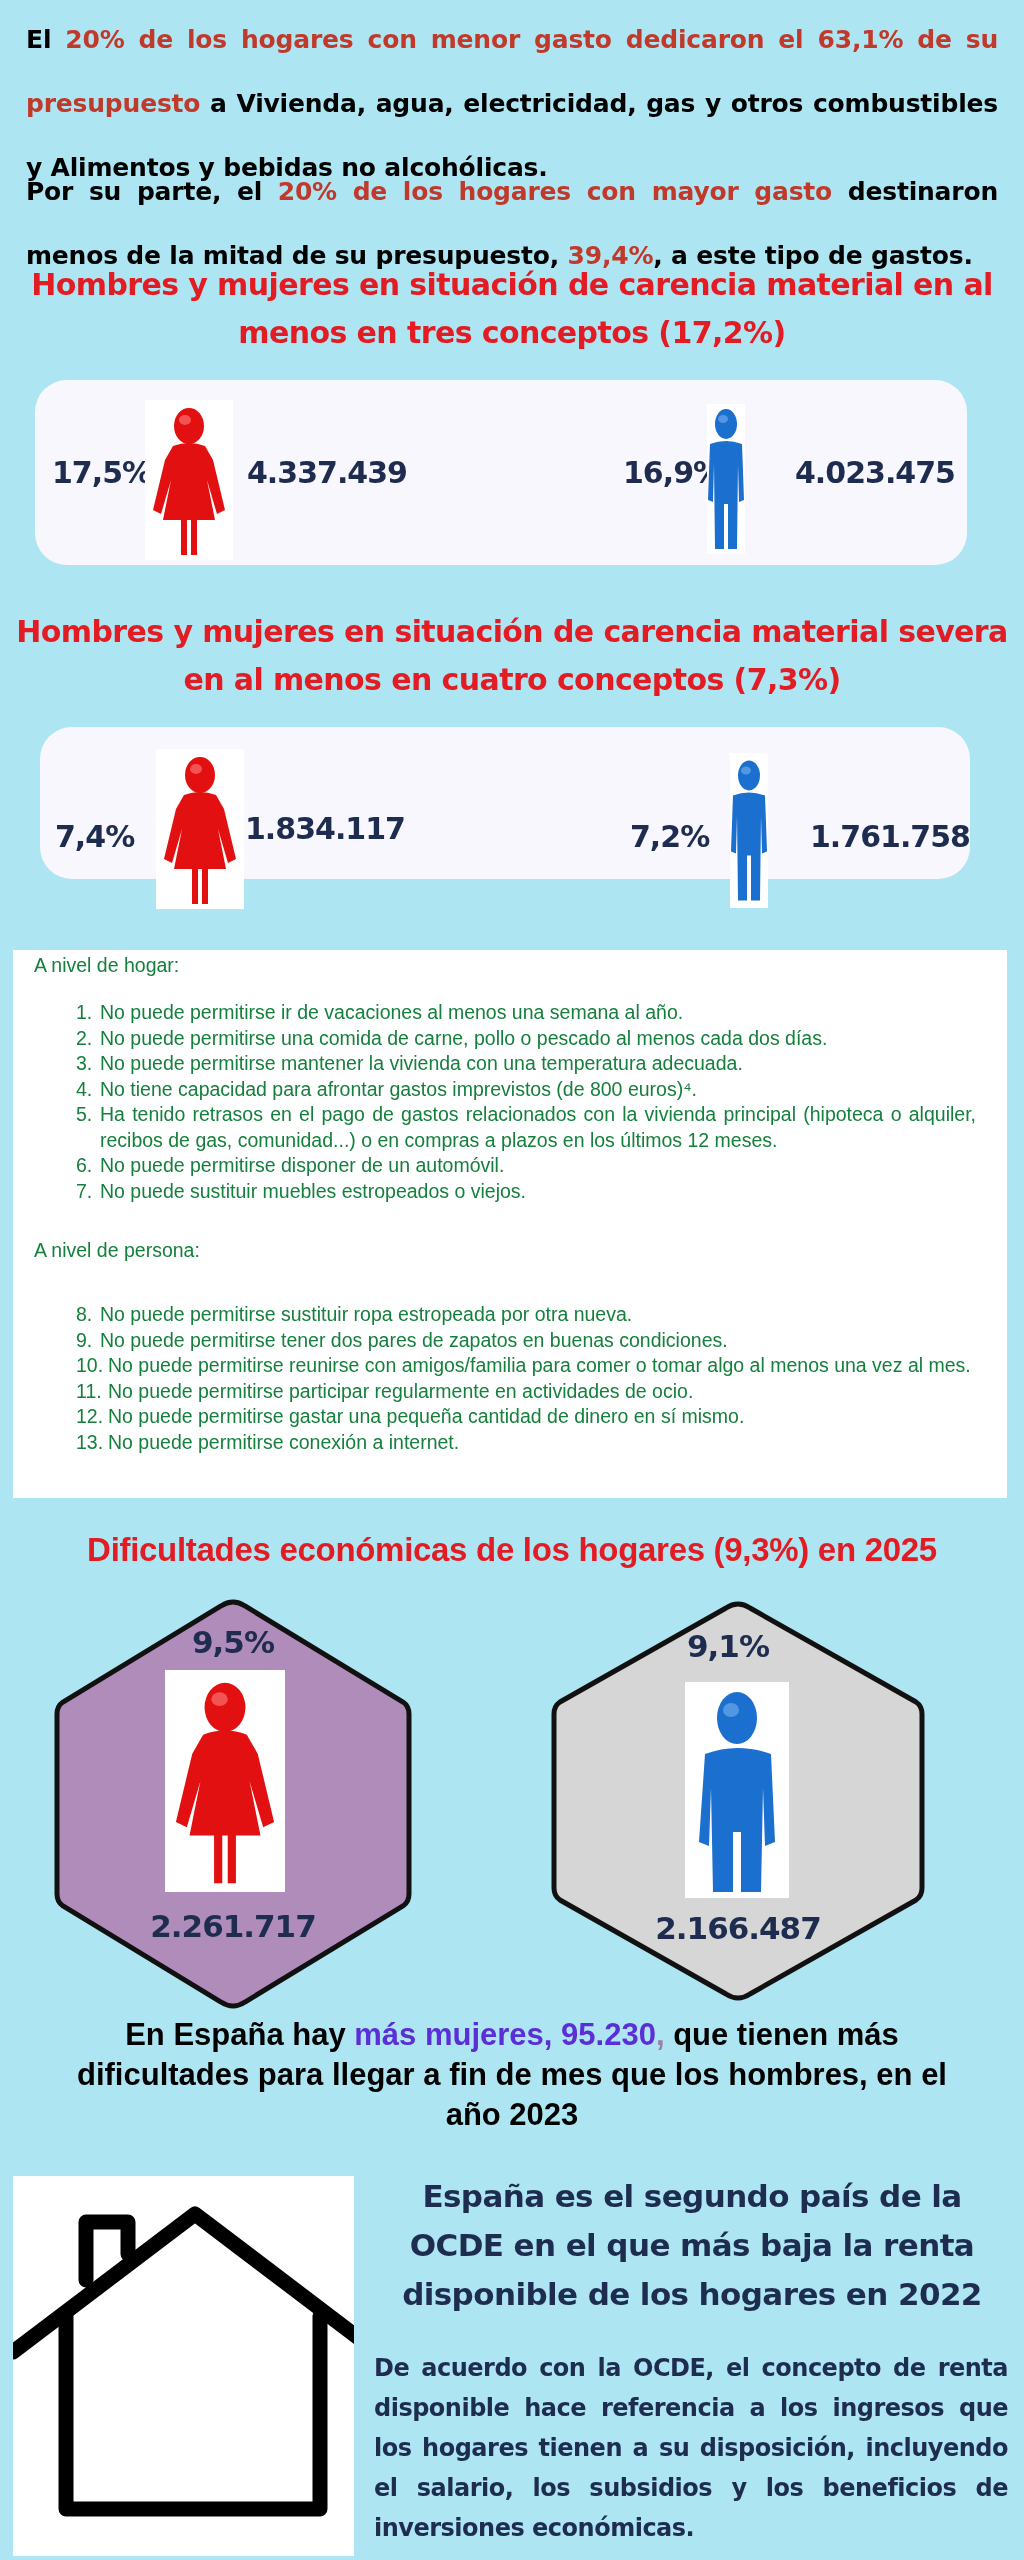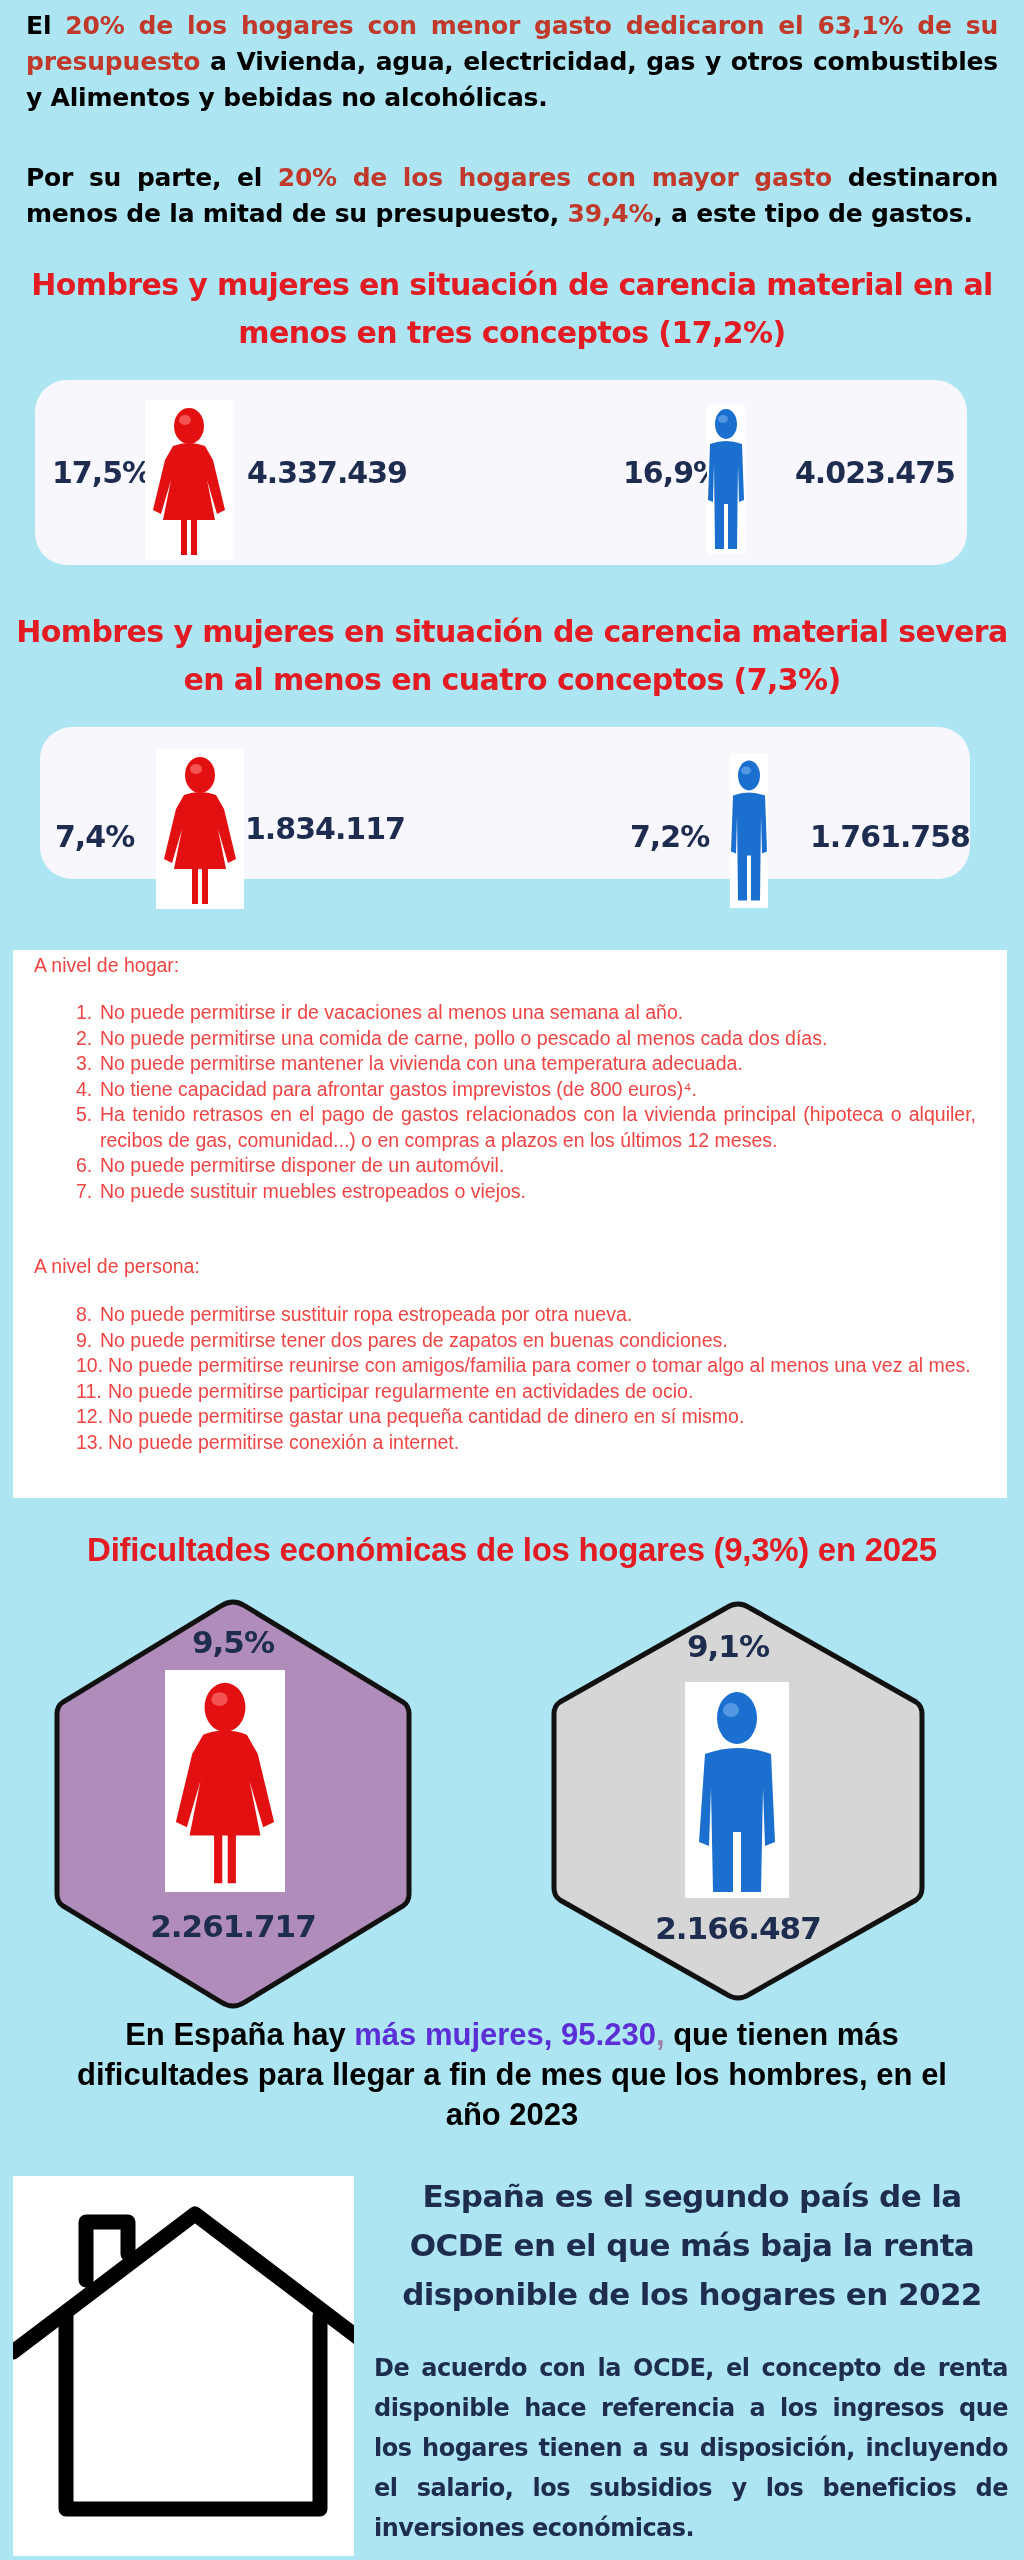--- a/index.html
+++ b/index.html
@@ -12,21 +12,21 @@
       color: #000;
     }
     .abs { position: absolute; }
 
     
     .intro {
       left: 26px; width: 972px;
       font-family: "DejaVu Sans", sans-serif;
       font-weight: bold;
       font-size: 25px;
-      line-height: 36px;
+      line-height: 64px;
       text-align: justify;
       color: #000;
       letter-spacing: -0.2px;
     }
     .intro .hl { color: #c0392b; }
     #intro-1 { top: 8px; }
     #intro-2 { top: 160px; }
 
     
     .heading {
@@ -55,21 +55,21 @@
       white-space: nowrap;
     }
     .figure-box { background: #ffffff; }
     .figure-box svg { width: 100%; height: 100%; display: block; }
 
     
     .doc {
       left: 13px; top: 950px; width: 994px; height: 548px;
       background: #ffffff;
       font-family: "Liberation Sans", sans-serif;
-      color: #ef4444;
+      color: #15803d;
       font-size: 19.5px;
       line-height: 25.5px;
     }
     .doc .group-title { position: absolute; left: 21px; }
     .doc ol { position: absolute; left: 63px; width: 900px; list-style: none; }
     .doc li { display: flex; }
     .doc li .num { display: inline-block; width: 24px; flex: none; text-align: left; white-space: nowrap; }
     .doc li .num.wide { width: 24px; }
     .doc li .txt { flex: 1; text-align: justify; }
 
@@ -220,21 +220,21 @@
       </li>
     <li>
         <span class="num">6.</span>
         <span class="txt">No puede permitirse disponer de un automóvil.</span>
       </li>
     <li>
         <span class="num">7.</span>
         <span class="txt">No puede sustituir muebles estropeados o viejos.</span>
       </li>
   </ol>
-  <div class="group-title" style="top:304px;">A nivel de persona:</div>
+  <div class="group-title" style="top:288px;">A nivel de persona:</div>
   <ol style="top:352px;">
     <li>
         <span class="num">8.</span>
         <span class="txt">No puede permitirse sustituir ropa estropeada por otra nueva.</span>
       </li>
     <li>
         <span class="num">9.</span>
         <span class="txt">No puede permitirse tener dos pares de zapatos en buenas condiciones.</span>
       </li>
     <li>

